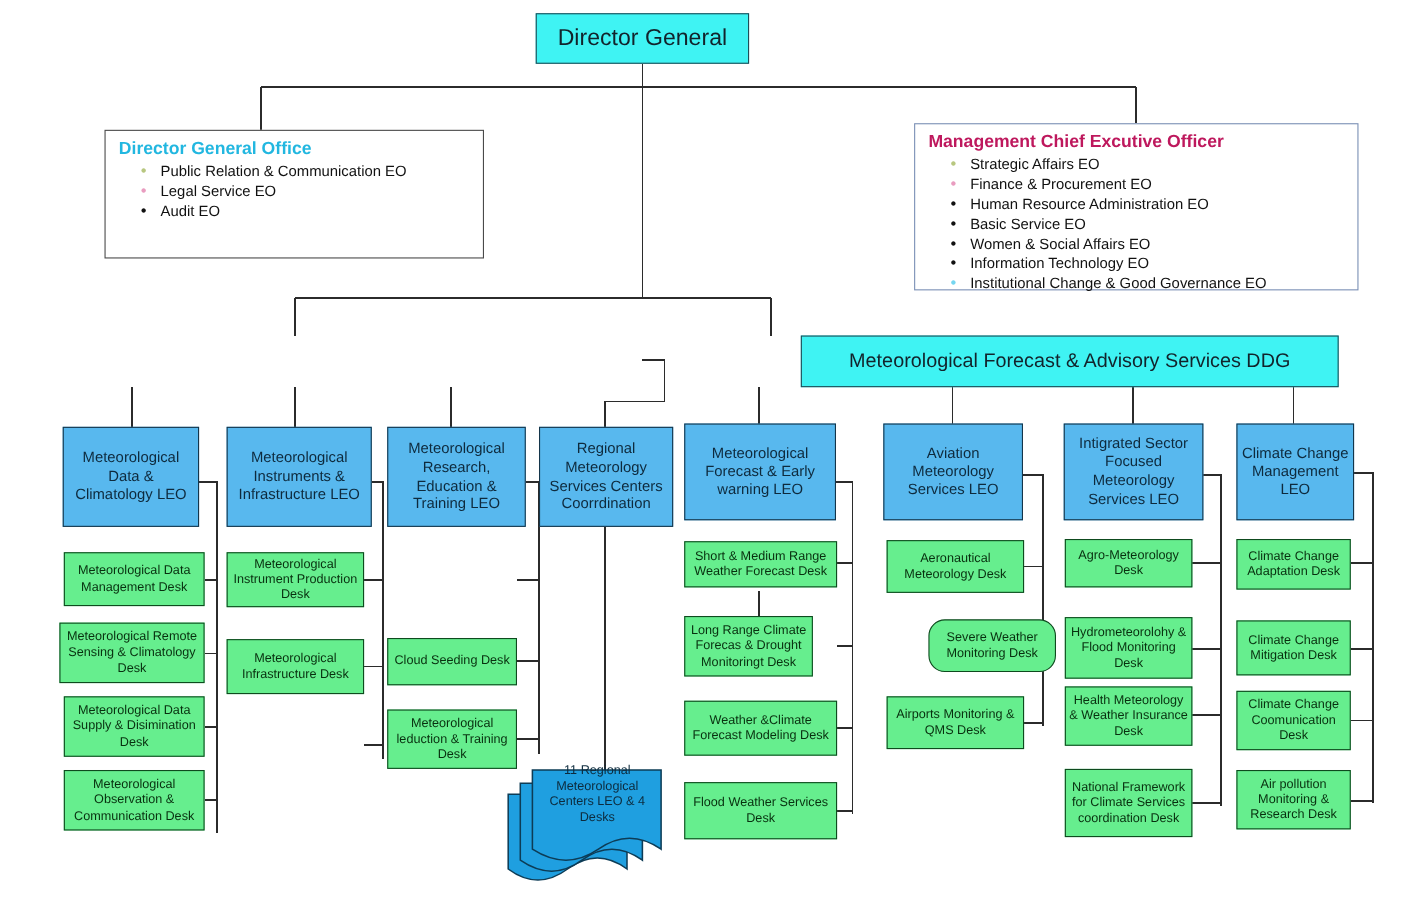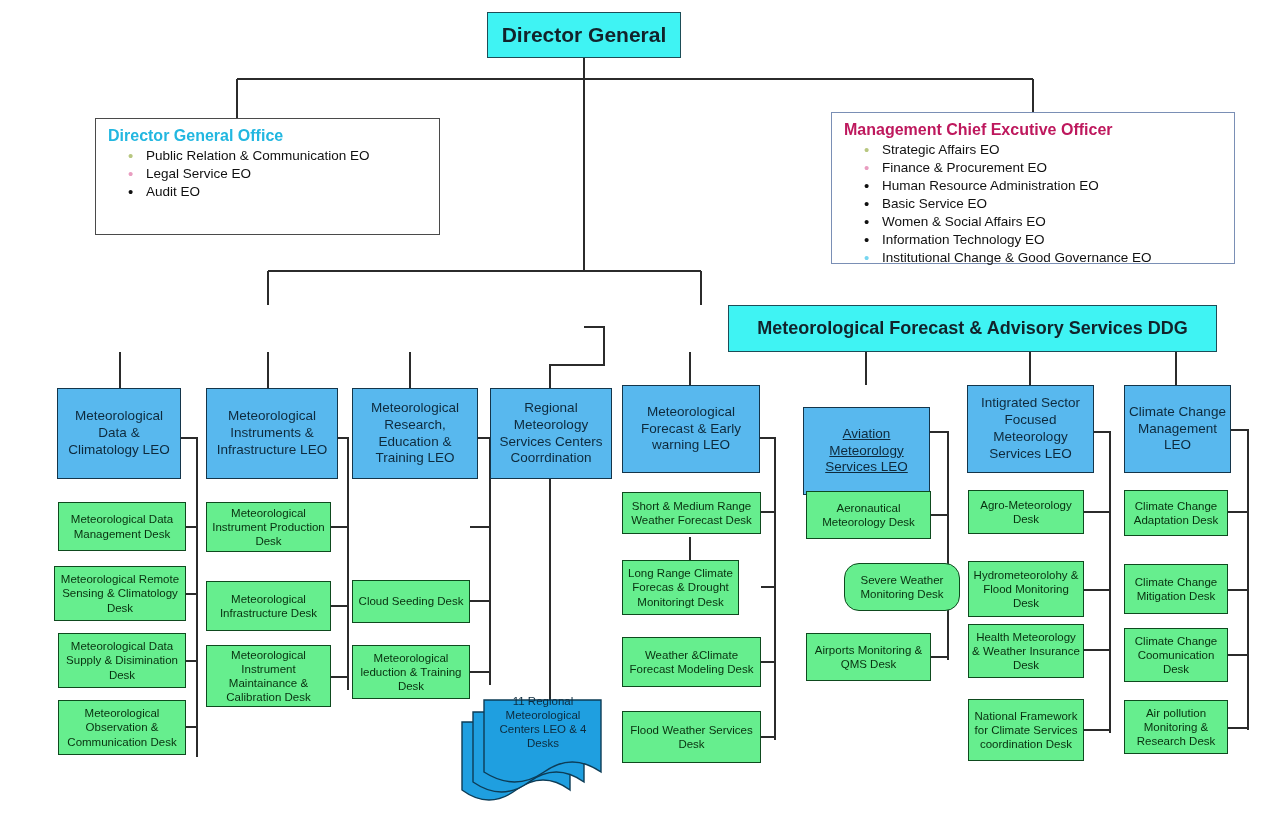--- a/index.html
+++ b/index.html
@@ -3,21 +3,21 @@
 <meta charset="utf-8">
 <title>Organizational Structure</title>
 <style>
   html,body{margin:0;padding:0;background:#ffffff;}
   body{font-family:"Liberation Sans",sans-serif;}
   #canvas{position:relative;width:1280px;height:833px;overflow:hidden;background:#fff;}
   #wires{position:absolute;left:0;top:0;width:1280px;height:833px;pointer-events:none;}
 
   .node{position:absolute;box-sizing:border-box;display:flex;align-items:center;
         justify-content:center;text-align:center;border:1.5px solid #1a1a1a;}
-  .cyan{background:#3ff3f3;border-color:#1d4d57;font-weight:bold;}
+  .cyan{background:#3ff3f3;border-color:#1d4d57;}
   .blue{background:#58b8ee;border-color:#14354a;}
   .green{background:#66ee8e;border-color:#0e4a1e;}
 
   .dg{font-size:21px;color:#12232b;}
   .ddg{font-size:18px;color:#12232b;}
   .leo{font-size:13.5px;line-height:1.25;color:#0e2a3d;padding:2px 4px;}
   .desk{font-size:11.5px;line-height:1.22;color:#08300f;padding:2px 3px;}
 
   .panel{position:absolute;box-sizing:border-box;background:#fff;border:1.3px solid #555;
          padding:8px 10px 6px 10px;}
@@ -154,21 +154,21 @@
   </div>
   <div class="node blue leo" style="left:352px;top:388px;width:126px;height:91px;">
     <span>Meteorological Research, Education &amp; Training  LEO</span>
   </div>
   <div class="node blue leo" style="left:490px;top:388px;width:122px;height:91px;">
     <span>Regional Meteorology Services Centers Coorrdination</span>
   </div>
   <div class="node blue leo" style="left:622px;top:385px;width:138px;height:88px;">
     <span>Meteorological Forecast &amp; Early warning LEO</span>
   </div>
-  <div class="node blue leo" style="left:803px;top:407px;width:127px;height:88px;text-decoration:underline;">
+  <div class="node blue leo" style="left:803px;top:385px;width:127px;height:88px;">
     <span>Aviation Meteorology Services LEO</span>
   </div>
   <div class="node blue leo" style="left:967px;top:385px;width:127px;height:88px;">
     <span>Intigrated Sector Focused Meteorology Services LEO</span>
   </div>
   <div class="node blue leo" style="left:1124px;top:385px;width:107px;height:88px;">
     <span>Climate Change Management LEO</span>
   </div>
 
   <div class="node green desk" style="left:58px;top:502px;width:128px;height:49px;">
@@ -182,23 +182,20 @@
   </div>
   <div class="node green desk" style="left:58px;top:700px;width:128px;height:55px;">
     <span>Meteorological Observation &amp; Communication Desk</span>
   </div>
 
   <div class="node green desk" style="left:206px;top:502px;width:125px;height:50px;">
     <span>Meteorological Instrument Production Desk</span>
   </div>
   <div class="node green desk" style="left:206px;top:581px;width:125px;height:50px;">
     <span>Meteorological Infrastructure Desk</span>
-  </div>
-  <div class="node green desk" style="left:206px;top:645px;width:125px;height:62px;">
-    <span>Meteorological Instrument Maintainance &amp; Calibration Desk</span>
   </div>
 
   <div class="node green desk" style="left:352px;top:580px;width:118px;height:43px;justify-content:center;">
     <span>Cloud Seeding Desk</span>
   </div>
   <div class="node green desk" style="left:352px;top:645px;width:118px;height:54px;">
     <span>Meteorological leduction &amp; Training Desk</span>
   </div>
 
   <div id="regional-stack">

